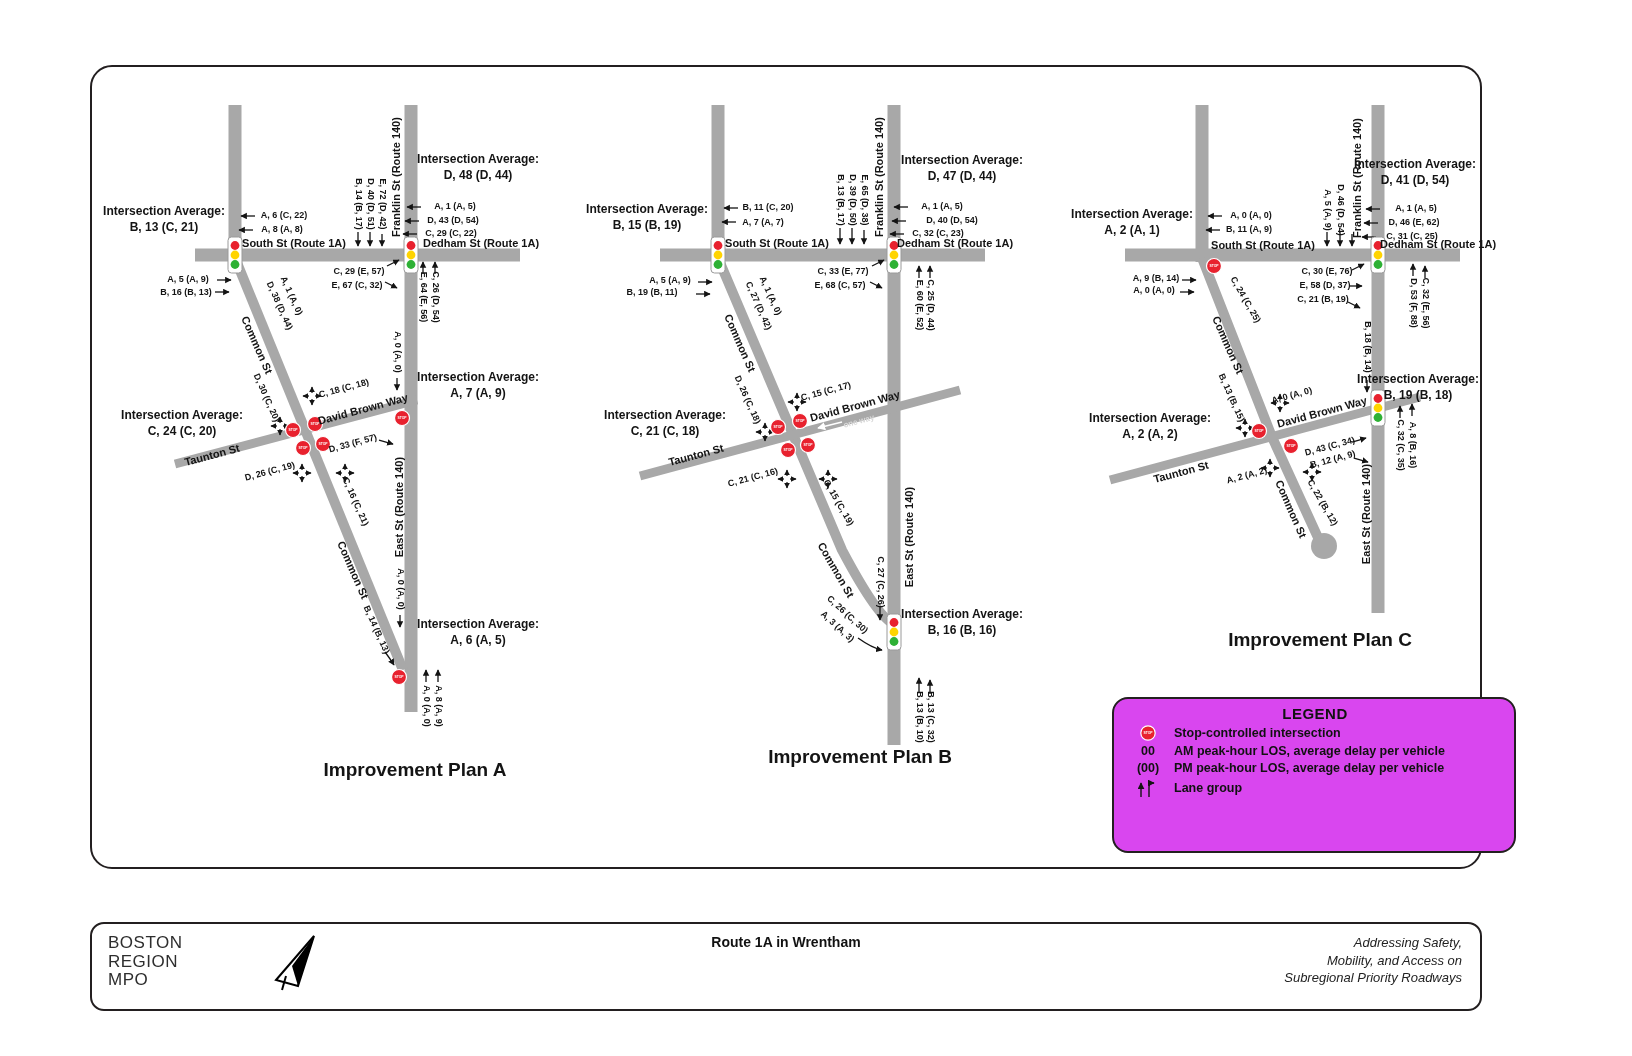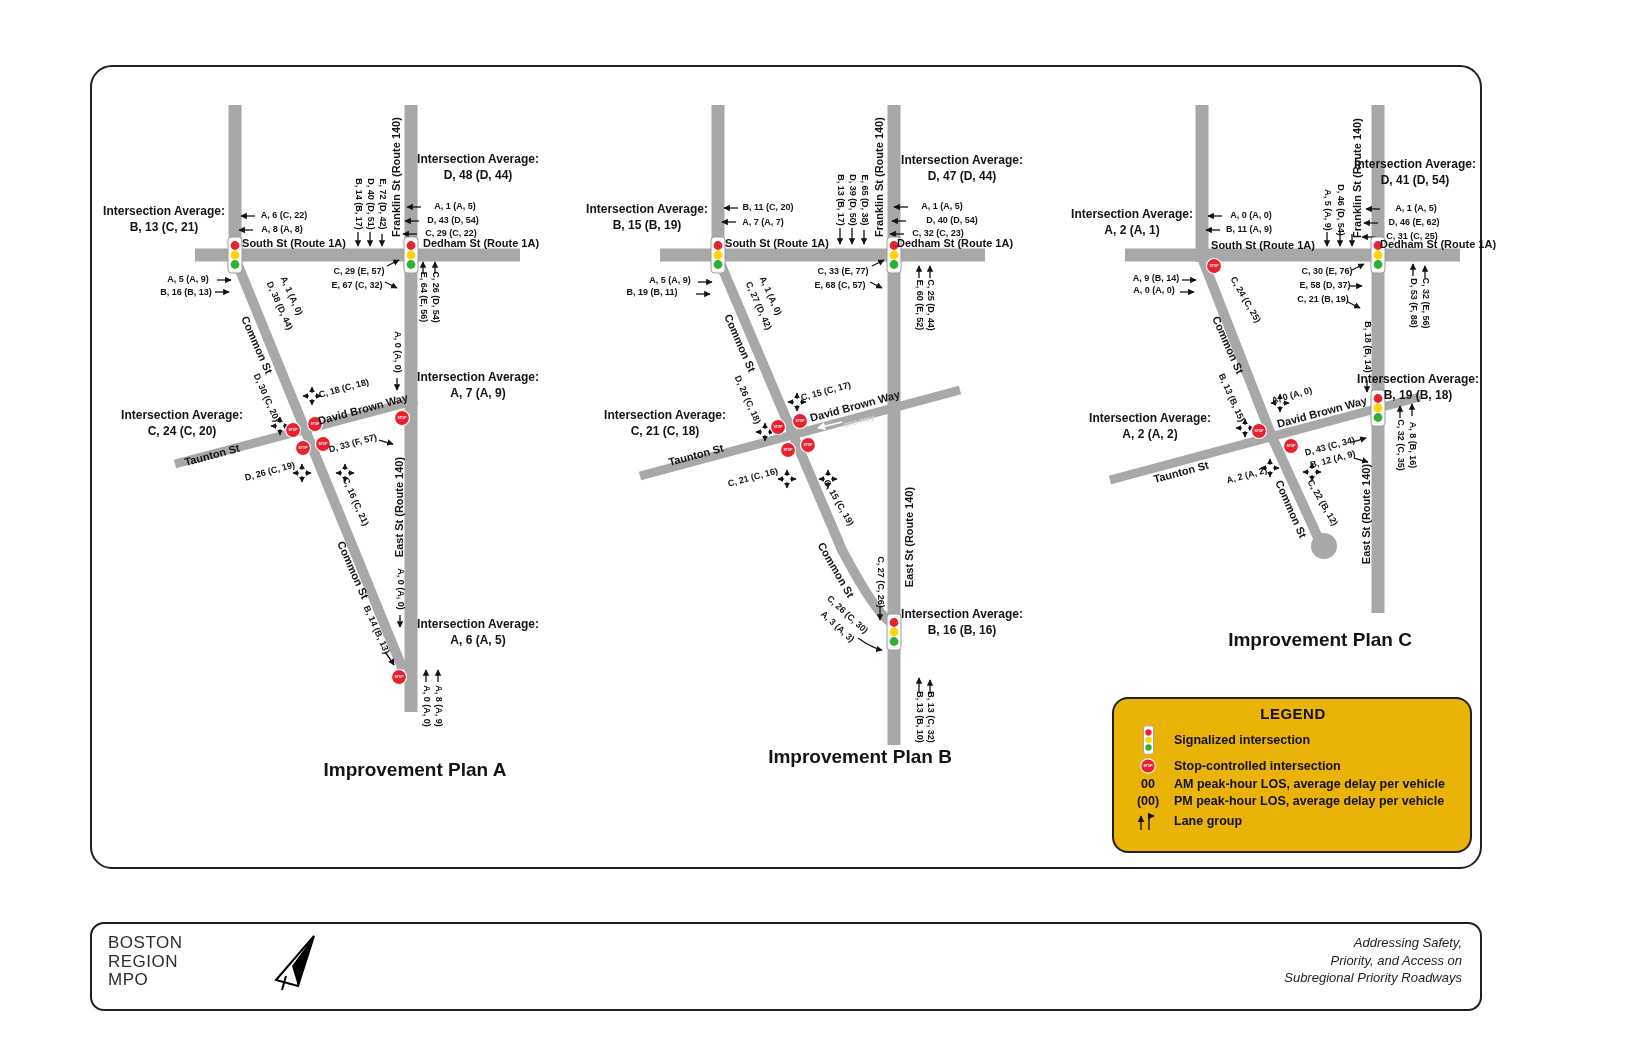--- a/index.html
+++ b/index.html
@@ -13,21 +13,21 @@
   .avg{font-size:12px;text-align:center;line-height:1.35;}
   .plantitle{font-size:19px;}
   .r90{transform:translate(-50%,-50%) rotate(90deg);}
   .rm90{transform:translate(-50%,-50%) rotate(-90deg);}
   .r66{transform:translate(-50%,-50%) rotate(66deg);}
   .r60{transform:translate(-50%,-50%) rotate(60deg);}
   .r42{transform:translate(-50%,-50%) rotate(42deg);}
   .rm15{transform:translate(-50%,-50%) rotate(-15deg);}
   .oneway{font-size:8px;color:#d9d9d9;font-weight:bold;}
   
-  .legendbox{position:absolute;left:1112px;top:697px;width:360px;height:156px;border:2px solid #231f20;border-radius:16px;background:#eab308;box-sizing:border-box;padding:6px 14px 4px 16px;}
+  .legendbox{position:absolute;left:1112px;top:697px;width:404px;height:156px;border:2px solid #231f20;border-radius:16px;background:#d946ef;box-sizing:border-box;padding:6px 14px 4px 16px;}
   .legendtitle{font-weight:bold;font-size:15px;text-align:center;letter-spacing:.5px;}
   .lrow{display:flex;align-items:center;margin-top:3px;}
   .licon{width:36px;display:flex;justify-content:center;align-items:center;font-weight:bold;font-size:12.5px;flex:0 0 36px;}
   .ltext{font-weight:bold;font-size:12.5px;margin-left:8px;white-space:nowrap;}
   
   .footerbox{position:absolute;left:90px;top:922px;width:1388px;height:85px;border:2px solid #231f20;border-radius:14px;background:#fff;}
   .org{position:absolute;left:16px;top:10px;font-size:17px;line-height:1.1;color:#2e2e2e;letter-spacing:.5px;}
   .ftitle{position:absolute;left:0;top:9px;width:100%;text-align:center;font-weight:bold;font-size:14px;line-height:1.3;}
   .tagline{position:absolute;right:18px;top:10px;text-align:right;font-style:italic;font-size:13px;line-height:1.35;color:#222;}
   .northarrow{position:absolute;left:178px;top:8px;}
@@ -346,31 +346,20 @@
     <div class="lbl r60" style="left:292px;top:433px">C, 22 (B, 12)</div>
     <div class="lbl r90" style="left:370px;top:375px">C, 32 (C, 35)</div>
     <div class="lbl r90" style="left:382px;top:375px">A, 8 (B, 16)</div>
     <div class="lbl plantitle" style="left:290px;top:570px">Improvement Plan C</div>
   </div>
 
   <div class="legendbox">
     <div class="legendtitle">LEGEND</div>
     <div class="lrow">
       <span class="licon">
-        <svg width="13" height="30" viewBox="-7 -18 14 36">
-            <rect x="-6" y="-17" width="12" height="34" rx="3" fill="#fff" stroke="#9a9a9a"></rect>
-            <circle cy="-9" r="3.8" fill="#e8212e"></circle>
-            <circle cy="0" r="3.8" fill="#ffd400"></circle>
-            <circle cy="9" r="3.8" fill="#2eb135"></circle>
-          </svg>
-      </span>
-      <span class="ltext">Signalized intersection</span>
-    </div>
-    <div class="lrow">
-      <span class="licon">
         <svg width="16" height="16" viewBox="-8 -8 16 16">
             <circle r="7.2" fill="#e8212e" stroke="#fff" stroke-width="1.2"></circle>
             <text y="1.4" text-anchor="middle" font-size="3.4" font-weight="bold" fill="#fff">STOP</text>
           </svg>
       </span>
       <span class="ltext">Stop-controlled intersection</span>
     </div>
     <div class="lrow">
       <span class="licon">00</span>
       <span class="ltext">AM peak-hour LOS, average delay per vehicle</span>
@@ -397,21 +386,22 @@
       <div>MPO</div>
     </div>
     <div class="northarrow">
       <svg width="52" height="60" viewBox="0 0 52 60">
         <polygon points="6,48 44,4 28,54" fill="#fff" stroke="#000" stroke-width="2"></polygon>
         <polygon points="28,54 44,4 22,34" fill="#000"></polygon>
         <line x1="16" y1="44" x2="12" y2="58" stroke="#000" stroke-width="2"></line>
       </svg>
     </div>
     <div class="ftitle">
+      <div>Route 1A in Wrentham</div>
     </div>
     <div class="tagline">
       <div>Addressing Safety,</div>
-      <div>Priority, and Access on</div>
+      <div>Mobility, and Access on</div>
       <div>Subregional Priority Roadways</div>
     </div>
   </div>
 
 </div>
 
 </body></html>

